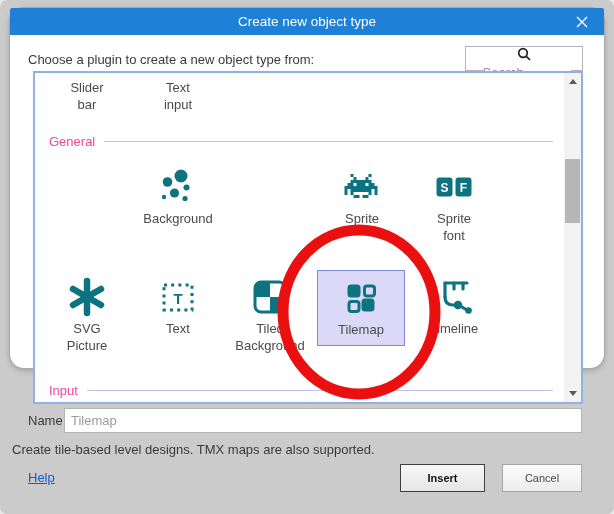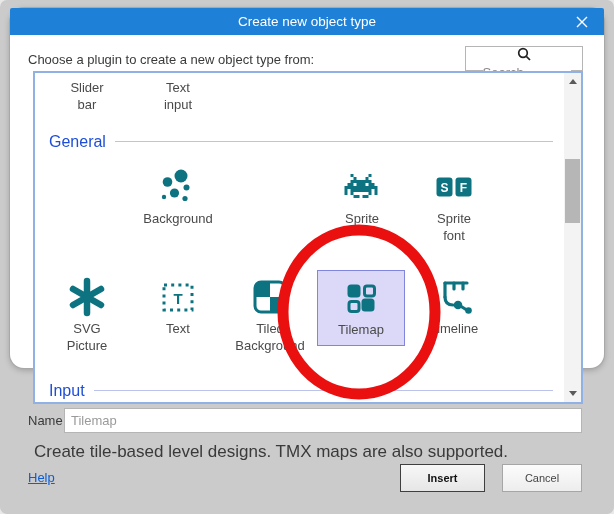--- a/index.html
+++ b/index.html
@@ -28,35 +28,35 @@
   
   #plugin-list { position:absolute; left:23px; top:63px; width:550px; height:333px; background:#fff;
               border:2px solid #8fb1e6; overflow:hidden; }
   .cell { position:absolute; width:88px; text-align:center; }
   .cell .ibox { width:40px; height:40px; margin:0 auto; }
   .cell .lbl { margin-top:3px; font-size:13px; line-height:17px; color:#4a4a4a; white-space:pre-line; }
   .cell.selected { background:#dcd9f8; border:1px solid #8185dd; height:76px; padding-top:7px; }
   .plainlbl { position:absolute; width:88px; text-align:center; font-size:13px; line-height:17px;
               color:#4a4a4a; white-space:pre-line; }
   .sect { position:absolute; left:14px; right:28px; height:17px; display:flex; align-items:center; }
-  .sect .stitle { color:#1d4ed8; font-size:16px; flex:0 0 auto; }
+  .sect .stitle { color:#ec4899; font-size:13px; flex:0 0 auto; }
   .sect .sline { flex:1 1 auto; height:1px; background:#bcc3ea; margin-left:9px; }
 
   
   #vscroll { position:absolute; right:0; top:0; width:17px; height:329px; background:#f3f3f3; }
   .sbtn { position:absolute; left:0; width:17px; height:17px; display:flex; align-items:center; justify-content:center; }
   .tri-up { width:0; height:0; border-left:4px solid transparent; border-right:4px solid transparent; border-bottom:5px solid #5a5a5a; }
   .tri-dn { width:0; height:0; border-left:4px solid transparent; border-right:4px solid transparent; border-top:5px solid #5a5a5a; }
   #vthumb { position:absolute; left:1px; top:86px; width:15px; height:64px; background:#b6b6b6; }
 
   
   #name-label { position:absolute; left:18px; top:405px; font-size:13px; color:#3a3a3a; }
   #name-input { position:absolute; left:54px; top:400px; width:518px; height:25px; border:1px solid #b5b5b5;
               font-size:13px; color:#9a9a9a; padding:0 6px; font-family:"Liberation Sans", sans-serif; outline:none; }
-  #descr { position:absolute; left:24px; top:434px; font-size:17px; color:#3a3a3a; }
+  #descr { position:absolute; left:2px; top:434px; font-size:13px; color:#3a3a3a; }
   #help-link { position:absolute; left:18px; top:462px; font-size:13px; color:#0b5ed7; text-decoration:underline; cursor:pointer; }
   .btn { position:absolute; top:456px; height:28px; font-size:11px; display:flex; align-items:center;
               justify-content:center; cursor:pointer; }
   #insert-btn { left:390px; width:85px; background:linear-gradient(#f7f7f7,#e6e6e6); border:1px solid #3f3f3f;
               font-weight:bold; color:#101010; }
   #cancel-btn { left:492px; width:80px; background:linear-gradient(#fcfcfc,#ededed); border:1px solid #a6a6a6; color:#454545; }
 
   
   #annotation { position:absolute; left:0; top:0; width:614px; height:514px; pointer-events:none; z-index:50; }
 

